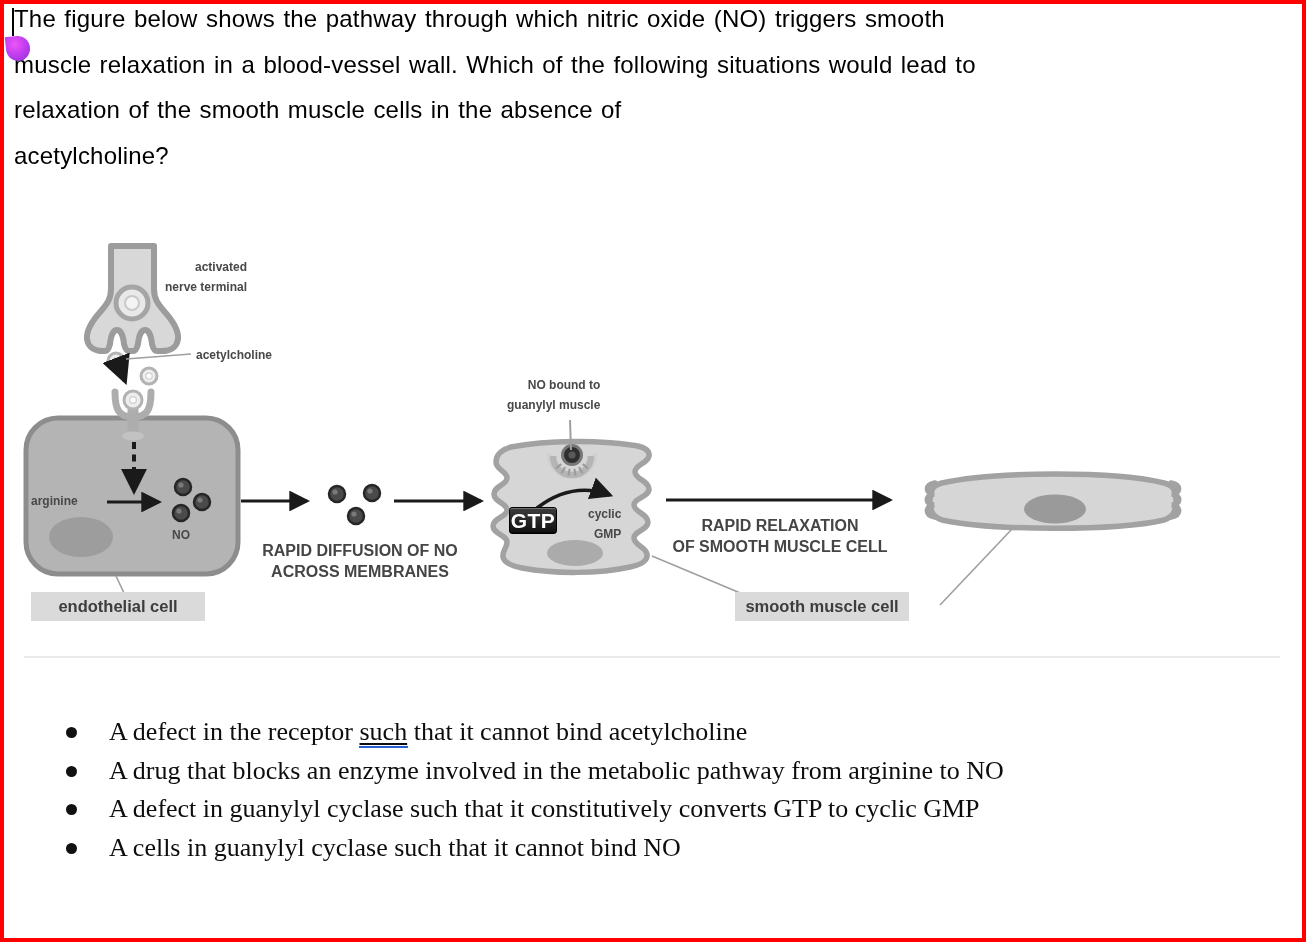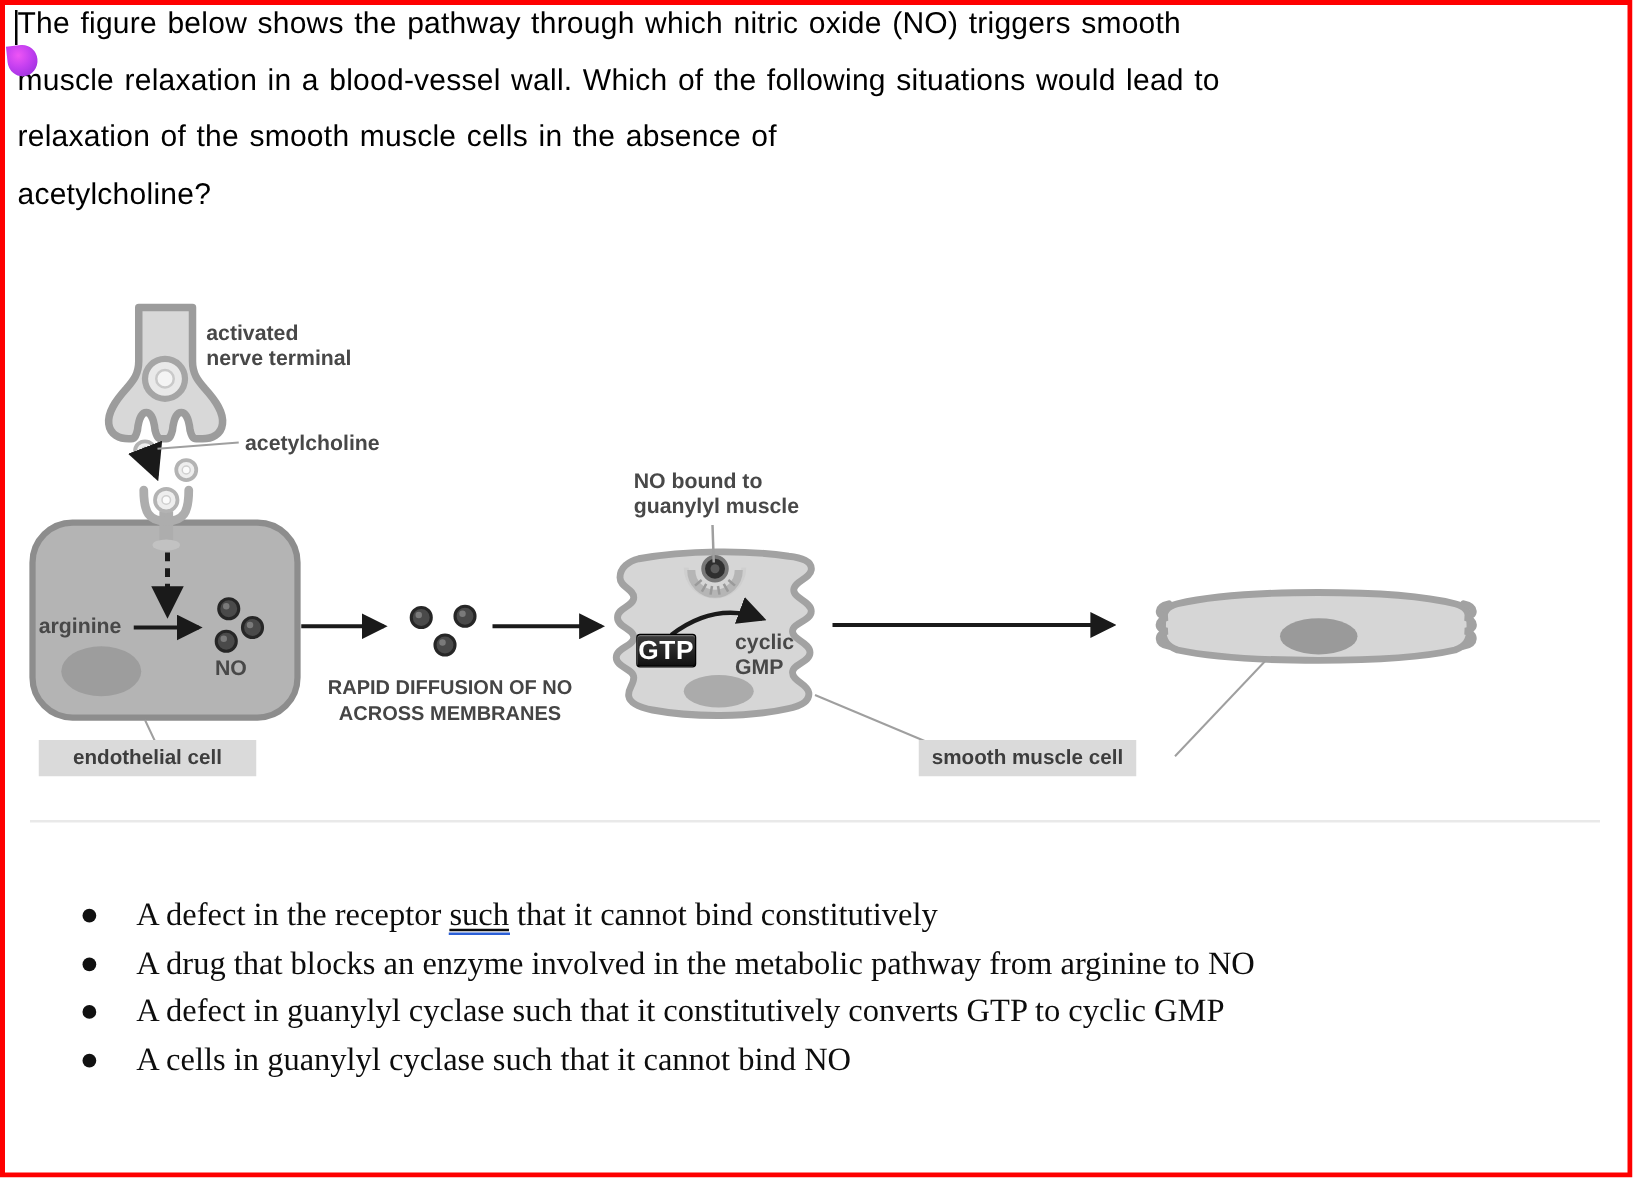--- a/index.html
+++ b/index.html
@@ -21,22 +21,23 @@
   .text-cursor{position:absolute;left:8px;top:4px;width:2px;height:28px;background:#000;}
   .presence-blob{
     position:absolute;left:2px;top:32px;width:24px;height:25px;
     background:radial-gradient(circle at 38% 32%, #ee55f5 0%, #c33ff0 45%, #8f2ed8 100%);
     border-radius:0 70% 70% 70%;
     transform:rotate(-6deg);
   }
   
   .diagram-svg{position:absolute;left:0;top:0;width:1306px;height:942px;}
   .dlabel{
-    position:absolute;font-weight:700;color:#484848;font-size:17px;line-height:20px;
+    position:absolute;font-weight:700;color:#484848;font-size:12px;line-height:20px;
     white-space:nowrap;
+    text-align:right;
   }
   .dlabel.caps{font-size:16px;color:#454545;line-height:21px;text-align:center;white-space:normal;}
   .tagbox{
     position:absolute;width:174px;height:29px;background:#dadada;
     display:flex;align-items:center;justify-content:center;
     font-weight:700;font-size:16.5px;color:#3d3d3d;
   }
   .gtp-box{
     position:absolute;left:505px;top:503px;width:48px;height:27px;
     background:linear-gradient(180deg,#3c3c3c 0%,#101010 100%);
@@ -194,28 +195,32 @@
   </div>
   <div class="dlabel" style="left:503px;top:371px;">
     <div>NO bound to</div>
     <div>guanylyl muscle</div>
   </div>
   <div class="gtp-box">GTP</div>
   <div class="dlabel" style="left:584px;top:500px;">
     <div>cyclic</div>
     <div>GMP</div>
   </div>
+  <div class="dlabel caps" style="left:650px;top:511px;width:252px;">
+    <div>RAPID RELAXATION</div>
+    <div>OF SMOOTH MUSCLE CELL</div>
+  </div>
   <div class="tagbox" style="left:27px;top:588px;">endothelial cell</div>
   <div class="tagbox" style="left:731px;top:588px;">smooth muscle cell</div>
 
   <div class="divider"></div>
 
   <ul class="options">
     <li>
-      <span>A defect in the receptor </span><span class="u-such">such</span><span> that it cannot bind constitutively</span>
+      <span>A defect in the receptor </span><span class="u-such">such</span><span> that it cannot bind acetylcholine</span>
     </li>
     <li>
       <span>A drug that blocks an enzyme involved in the metabolic pathway from arginine to NO</span>
     </li>
     <li>
       <span>A defect in guanylyl cyclase such that it constitutively converts GTP to cyclic GMP</span>
     </li>
     <li>
       <span>A cells in guanylyl cyclase such that it cannot bind NO</span>
     </li>

